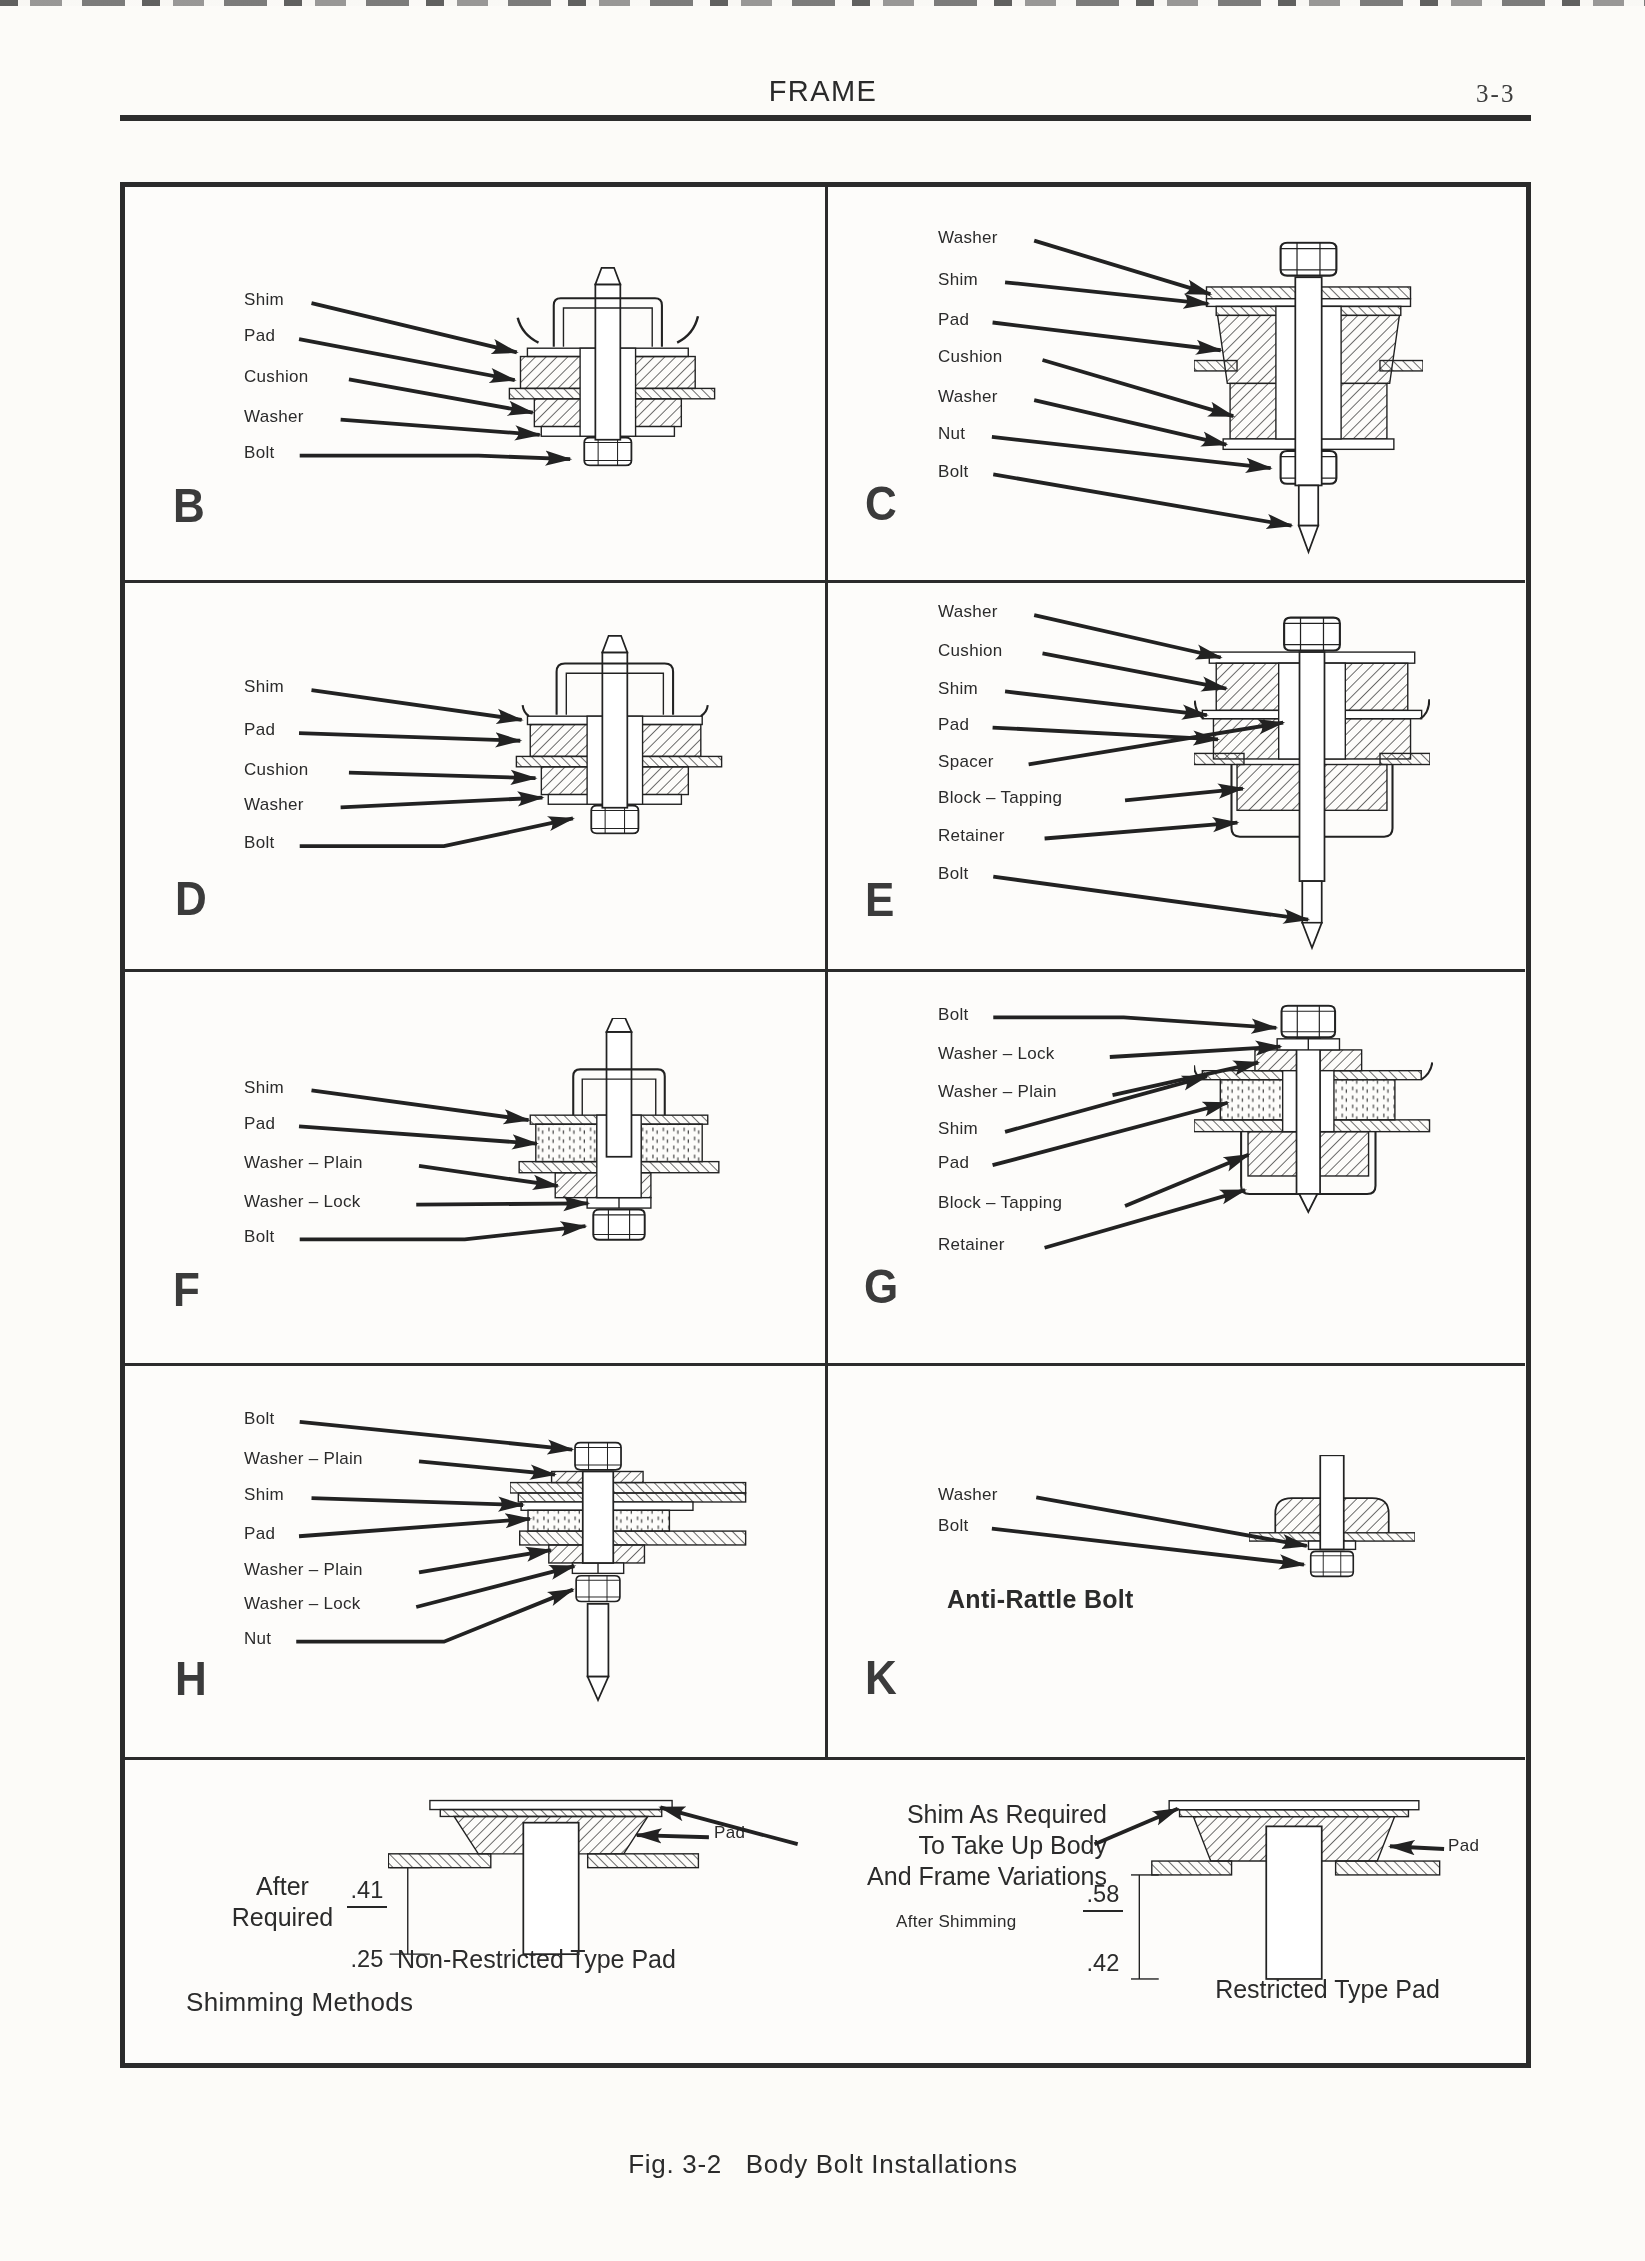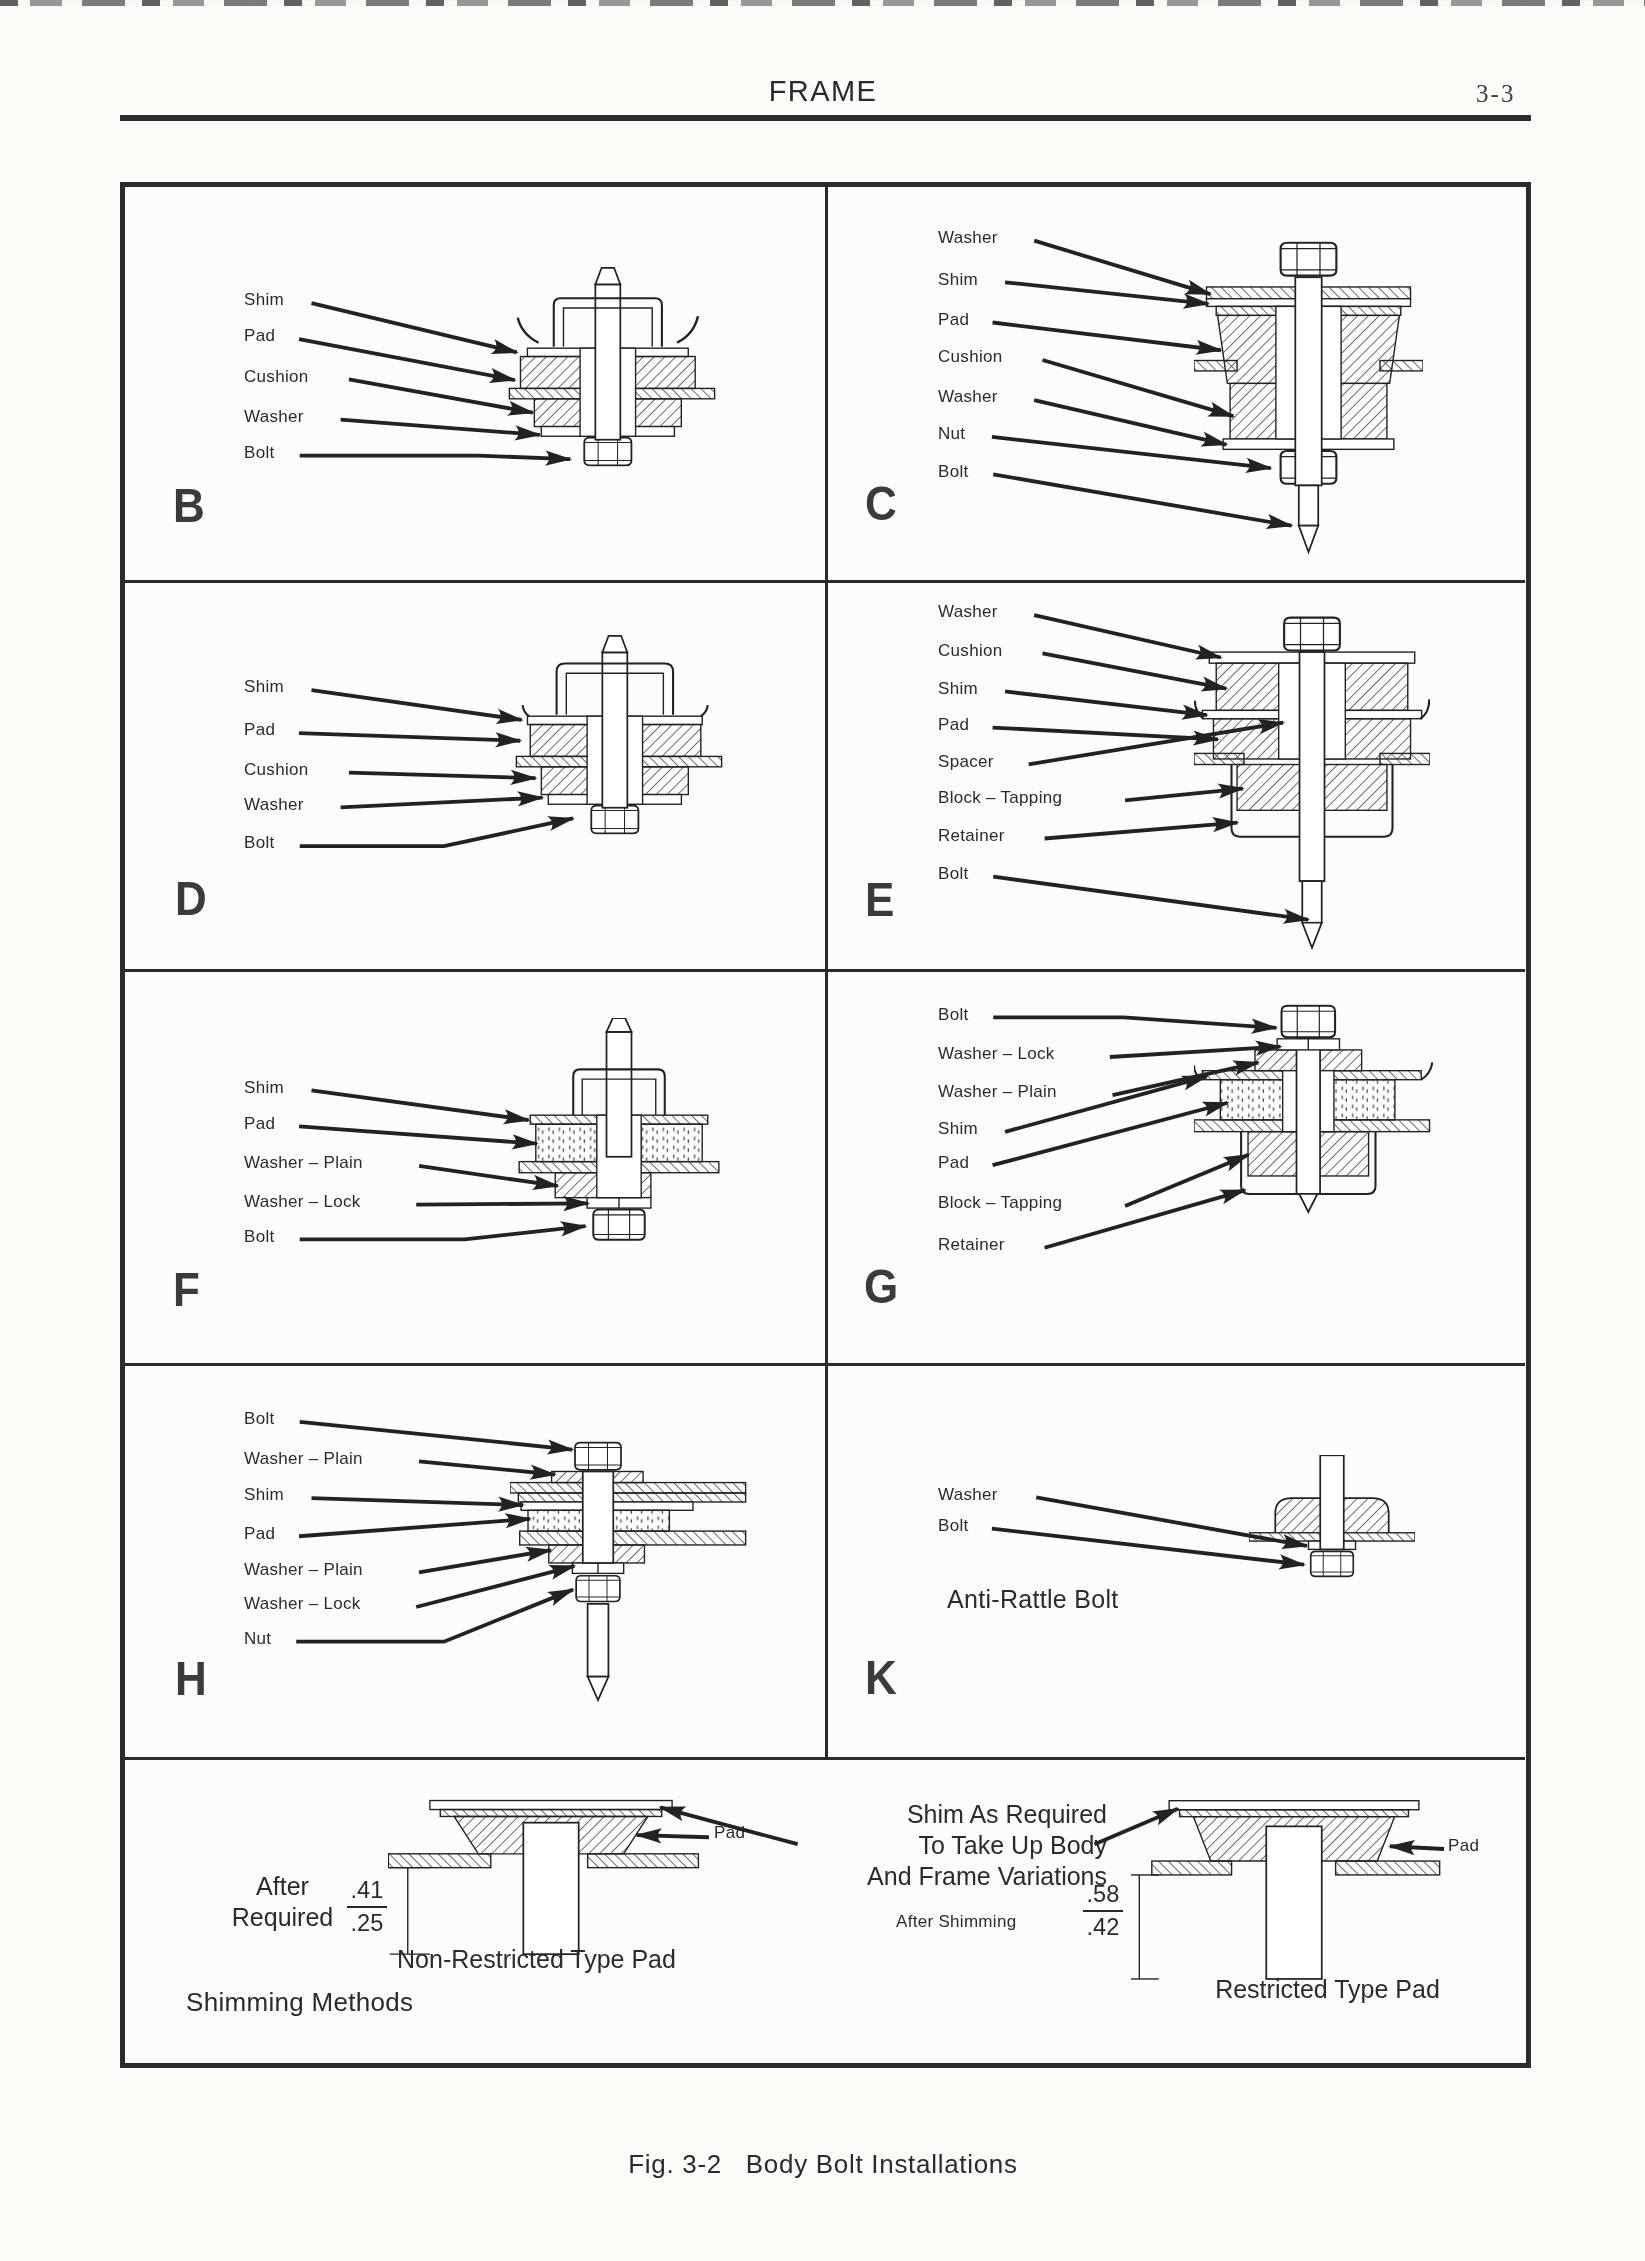--- a/index.html
+++ b/index.html
@@ -36,28 +36,28 @@
   .label{
     position:absolute;font-size:17px;line-height:1.1;color:#2b2b2b;
     letter-spacing:0.3px;white-space:nowrap;
   }
   .letter{
     position:absolute;font-size:44px;font-weight:700;color:#3b3b3b;
     transform:scaleY(1.08);letter-spacing:0.7px;
   }
   .asm{position:absolute;}
   .arrows{position:absolute;left:0;top:0;pointer-events:none;}
-  .note{position:absolute;font-size:25px;color:#2b2b2b;letter-spacing:0.3px;white-space:nowrap;}
+  .note{position:absolute;font-size:25px;color:#2b2b2b;letter-spacing:0.3px;white-space:nowrap;font-weight:bold;}
   .center-note{position:absolute;text-align:right;font-size:25px;color:#2b2b2b;}
   .center-note span{display:block;line-height:31px;white-space:nowrap;}
   .after-label{position:absolute;text-align:center;font-size:25px;color:#2b2b2b;}
   .after-label span{display:block;line-height:30.5px;}
   .dim{position:absolute;text-align:center;font-size:23.6px;color:#2b2b2b;}
   .dim .t{display:block;border-bottom:2.1px solid #262626;padding:0 3.5px 2.1px;}
-  .dim .b{display:block;padding:2.1px 3.5px 0;}
+  .dim .b{display:block;padding:2.1px 3.5px 0;margin-top:36px;}
   .diag-caption{position:absolute;font-size:25px;color:#2b2b2b;text-align:center;white-space:nowrap;}
   .fig-caption{
     position:absolute;left:0;top:2149px;width:1646px;text-align:center;
     font-size:26px;color:#2b2b2b;letter-spacing:0.7px;white-space:pre;
   }
 </style>
 </head>
 <body>
 
 <svg width="0" height="0" style="position:absolute">

